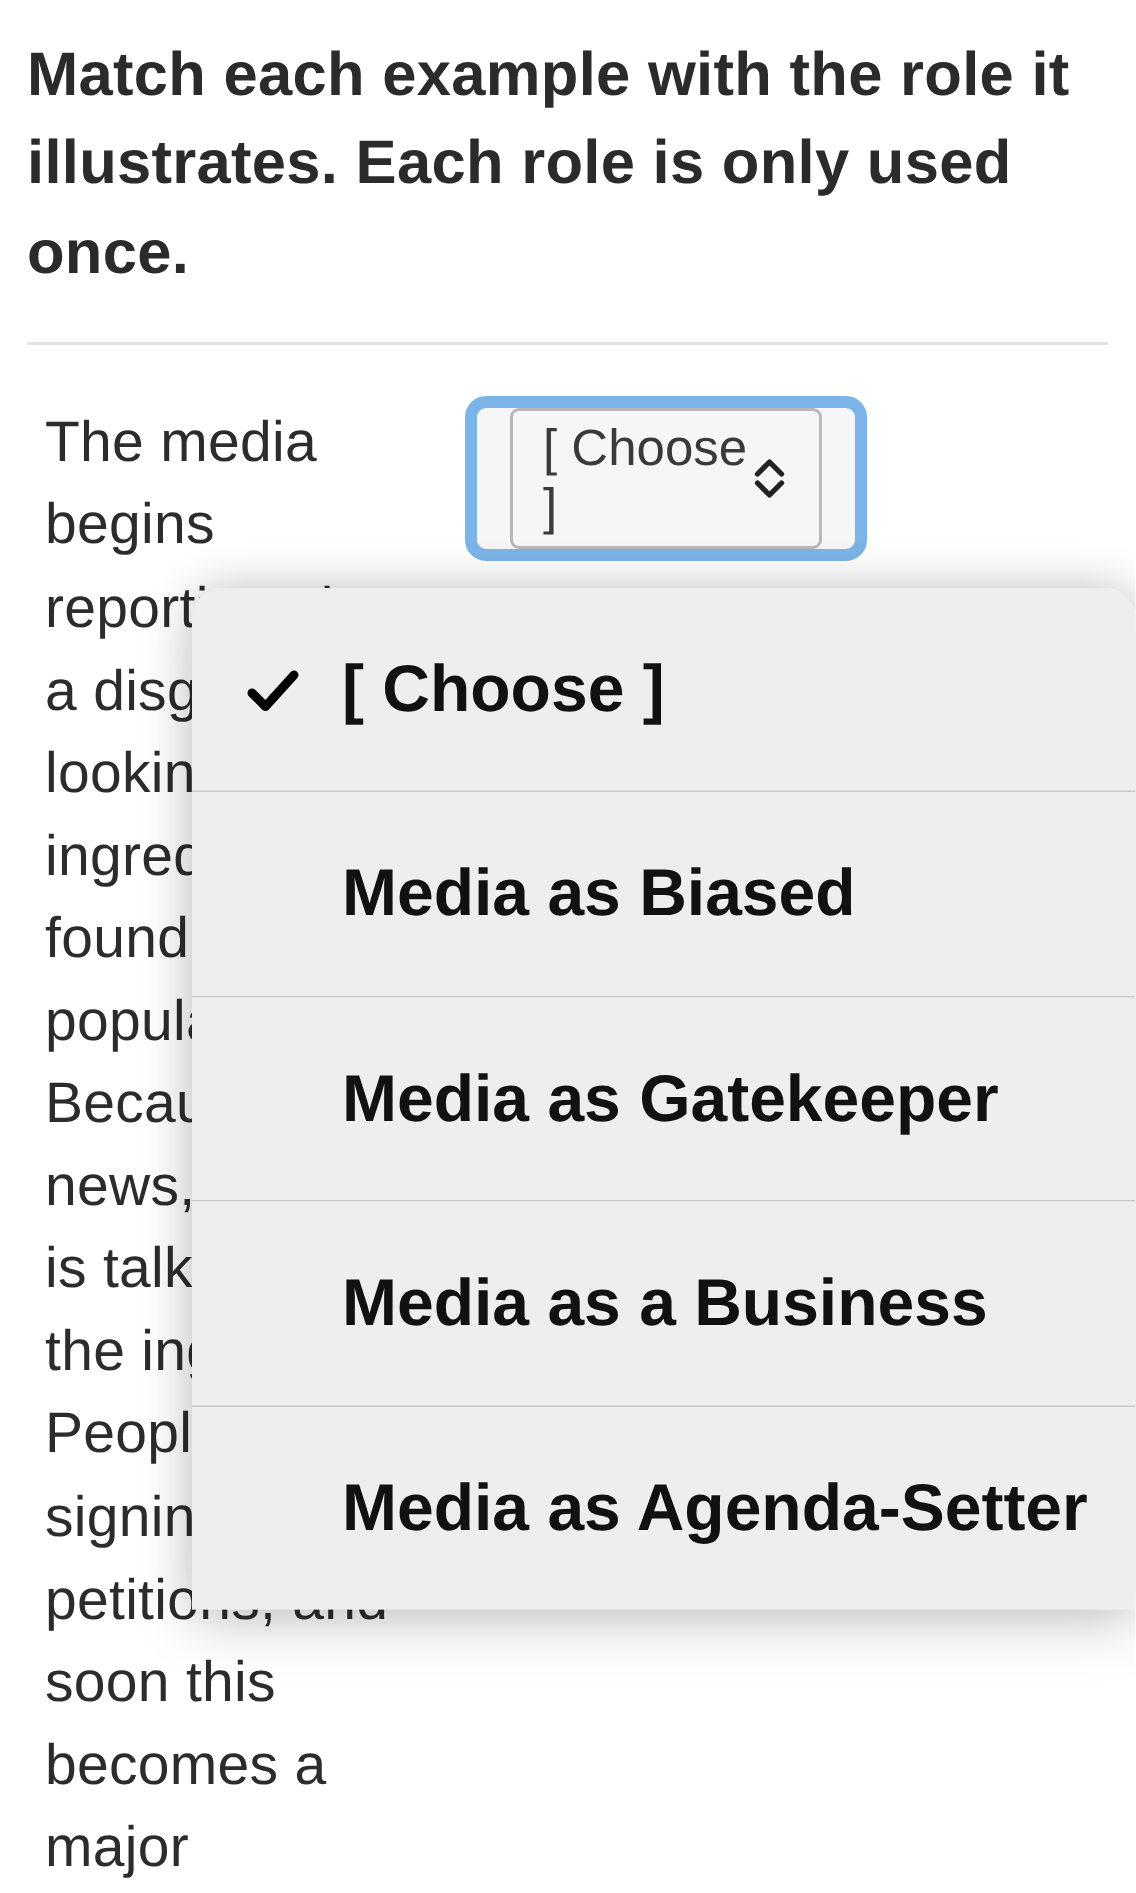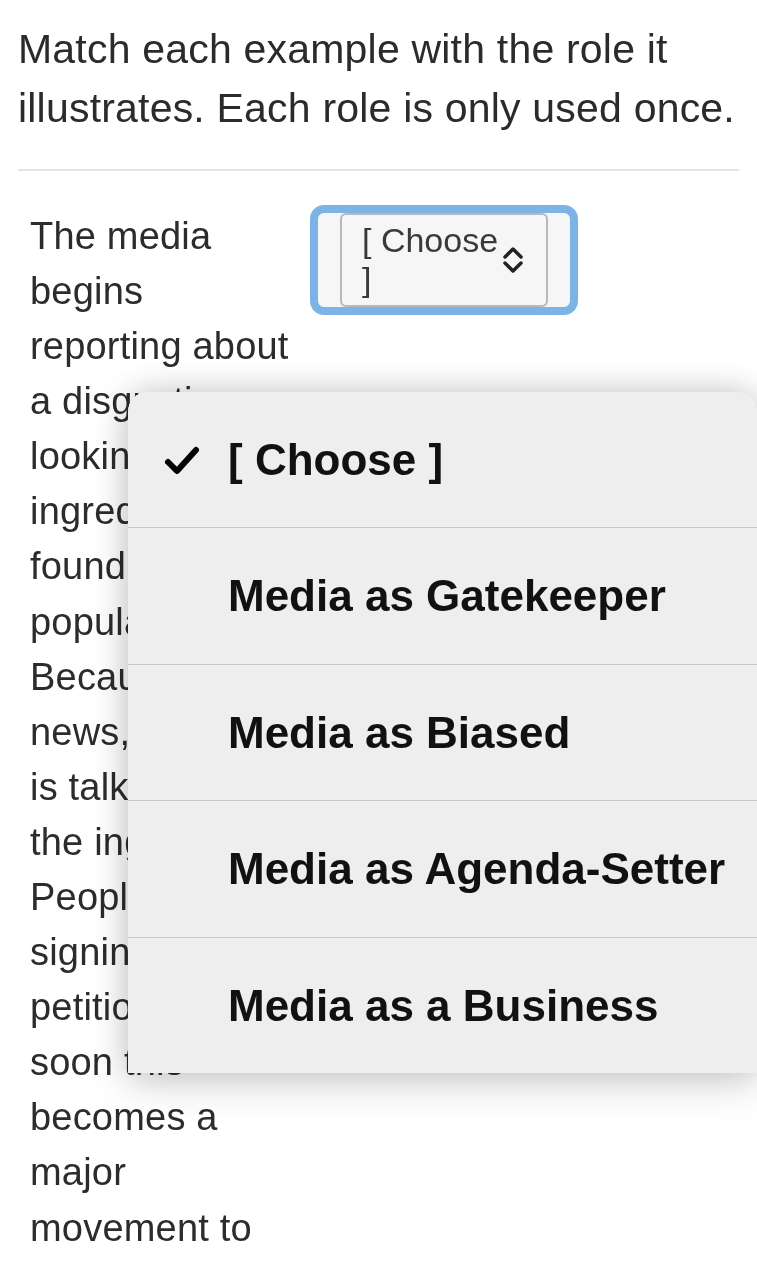--- a/index.html
+++ b/index.html
@@ -13,21 +13,21 @@
   .page {
     padding: 20px 18px 0 18px;
     width: 100%;
     height: 100%;
   }
   .instruction {
     font-size: 41px;
     line-height: 1.45;
     color: #2b2b2b;
     letter-spacing: 0.2px;
-    font-weight: 400;
+    font-weight: 700;
   }
   .divider {
     border: none;
     border-top: 2px solid #e3e3e3;
     margin-top: 30px;
     margin-bottom: 38px;
   }
   .question-row {
     display: flex;
     align-items: flex-start;
@@ -154,31 +154,31 @@
       <svg width="40" height="40" viewBox="0 0 40 40">
         <path d="M6 22 L15 31 L34 10" stroke="#000" stroke-width="6" fill="none" stroke-linecap="round" stroke-linejoin="round"></path>
       </svg>
     </span>
     <span class="item-label">[ Choose ]</span>
   </div>
 
 
   <div class="dropdown-item">
     <span class="check-slot"></span>
+    <span class="item-label">Media as Biased</span>
+  </div>
+
+  <div class="dropdown-item">
+    <span class="check-slot"></span>
     <span class="item-label">Media as Gatekeep­er</span>
   </div>
 
   <div class="dropdown-item">
     <span class="check-slot"></span>
-    <span class="item-label">Media as Biased</span>
+    <span class="item-label">Media as a Business</span>
   </div>
 
   <div class="dropdown-item">
     <span class="check-slot"></span>
     <span class="item-label">Media as Agenda-Setter</span>
   </div>
 
-  <div class="dropdown-item">
-    <span class="check-slot"></span>
-    <span class="item-label">Media as a Business</span>
-  </div>
-
 </div>
 
 </body></html>

